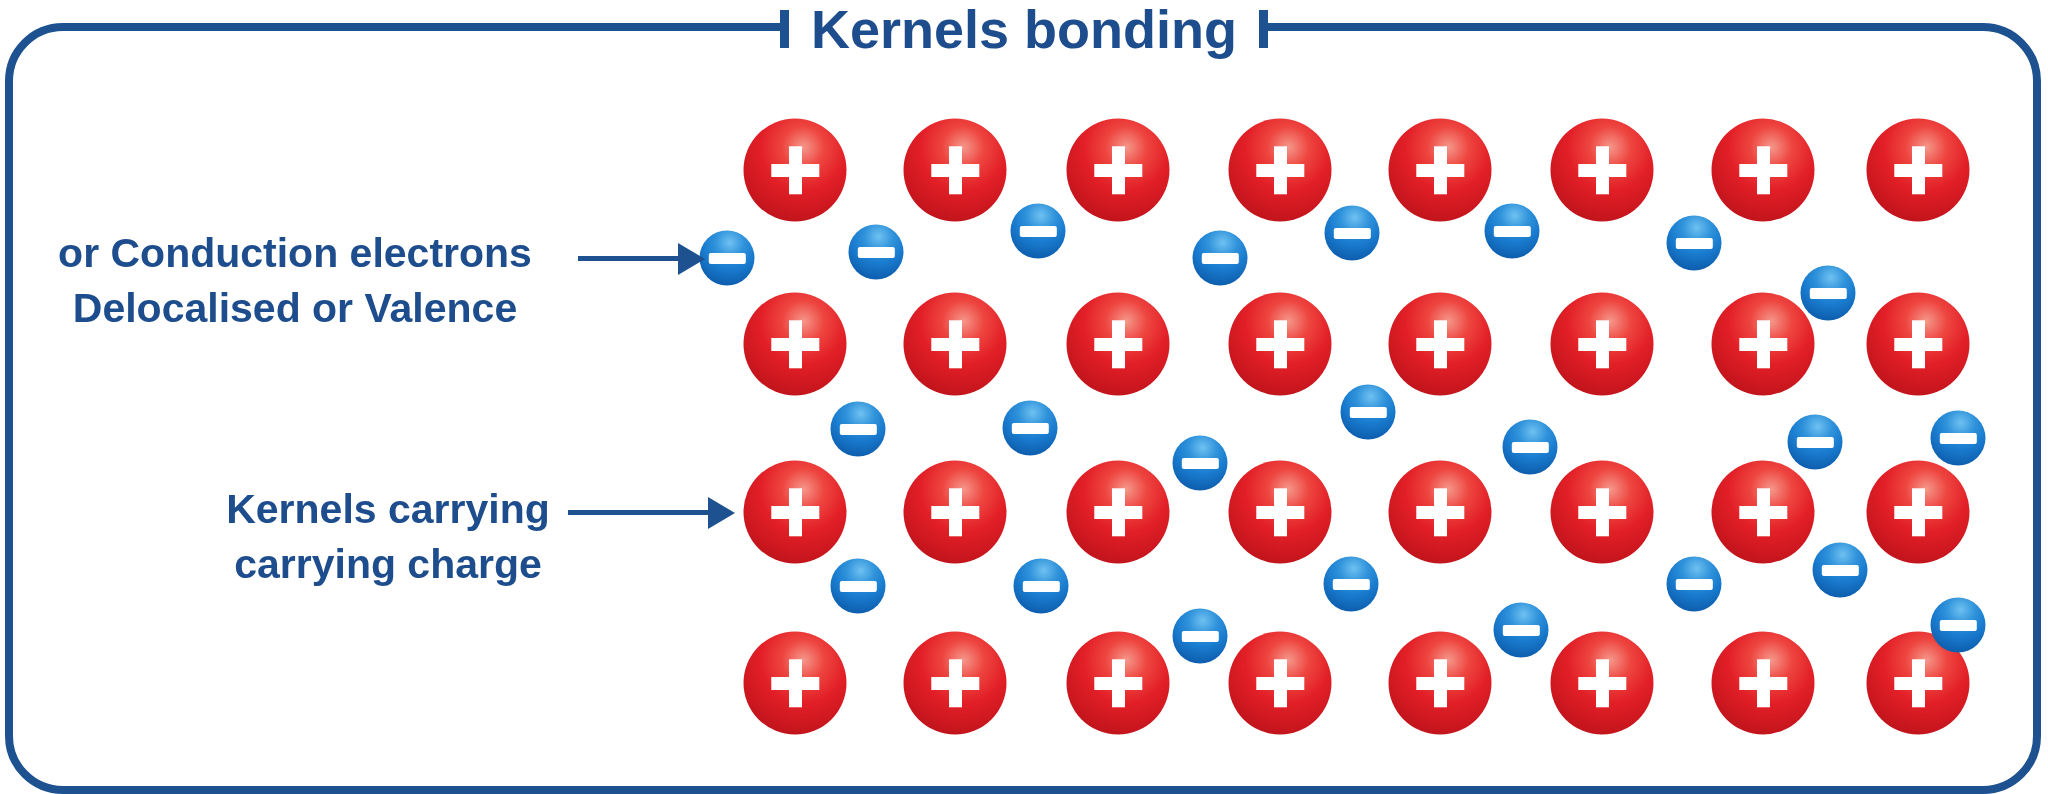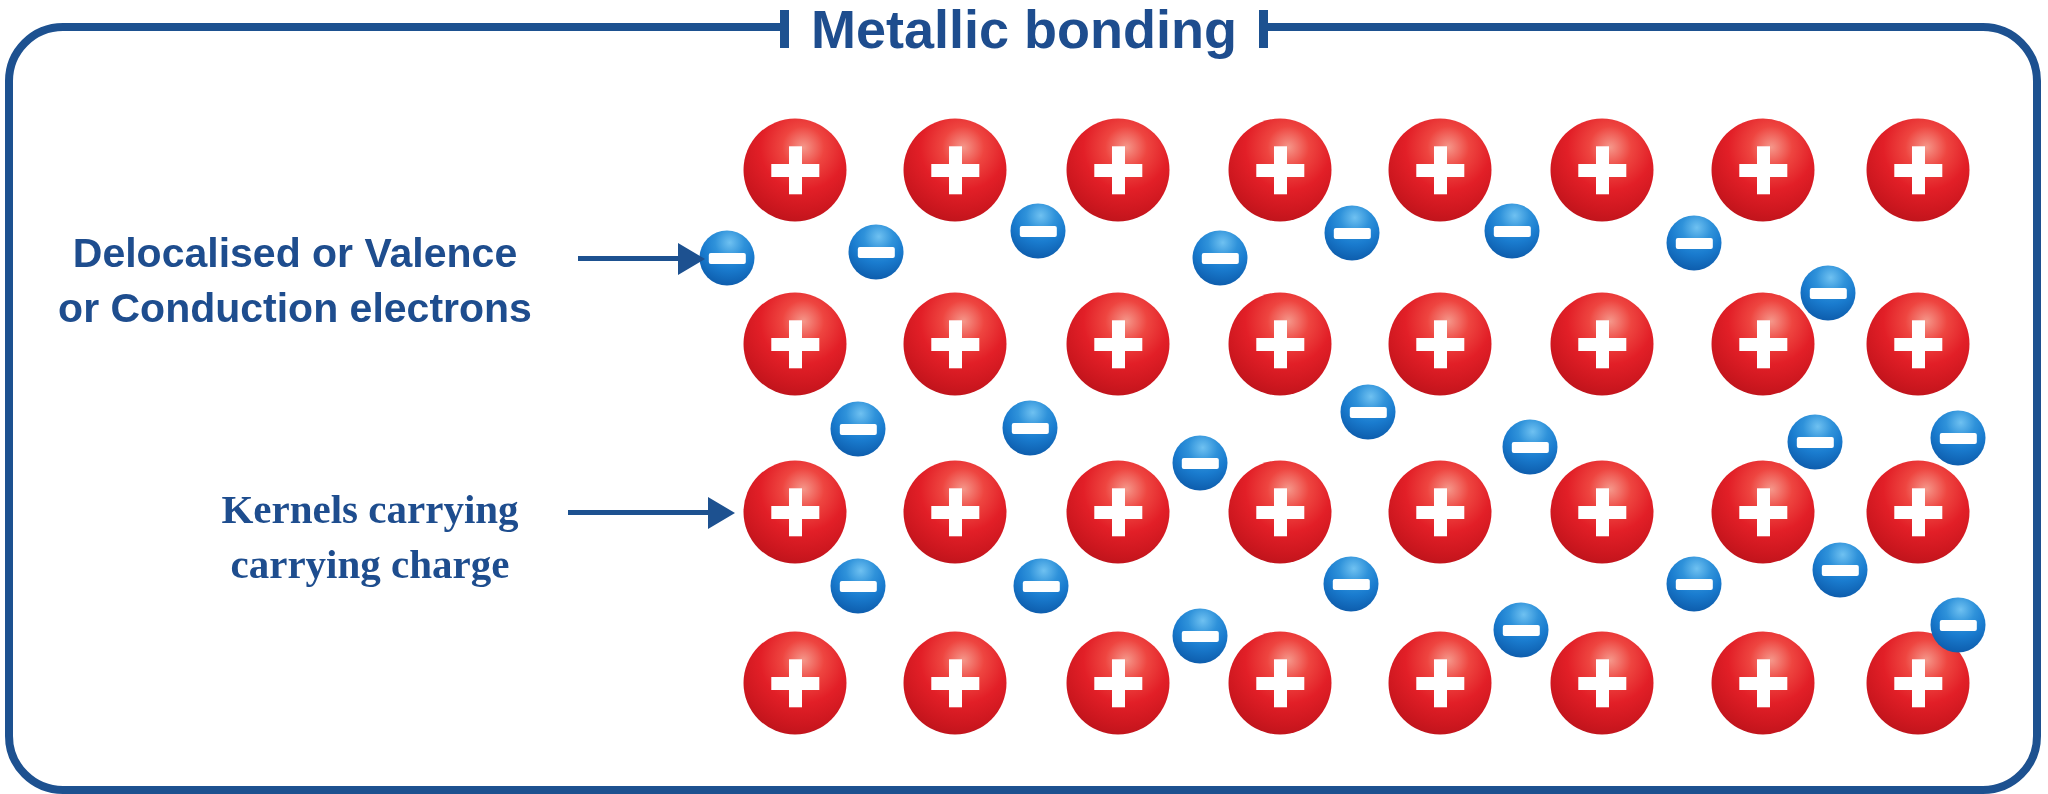--- a/index.html
+++ b/index.html
@@ -36,21 +36,21 @@
     line-height:58px;
   }
   
   .label{
     position:absolute;
     color:#1e4d8e;font-weight:bold;font-size:41px;line-height:55px;
     text-align:center;white-space:nowrap;
     z-index:4;
   }
   .label-electrons{left:10px;top:226px;width:570px;}
-  .label-kernels{left:150px;top:482px;width:440px;font-family:Liberation Serif, serif;}
+  .label-kernels{left:168px;top:482px;width:440px;}
   
   .arrow{
     position:absolute;height:5px;background:#1d5190;z-index:4;
   }
   .arrow::after{
     content:"";position:absolute;right:-27px;top:50%;
     transform:translateY(-50%);
     width:0;height:0;
     border-left:27px solid #1d5190;
     border-top:16px solid transparent;
@@ -89,27 +89,27 @@
 </style>
 </head>
 <body>
 
 <div class="canvas">
 
   <div class="frame"></div>
 
   <div class="title-band">
     <div class="tick"></div>
-    <div class="title-text">Metallic bonding</div>
+    <div class="title-text">Kernels bonding</div>
     <div class="tick"></div>
   </div>
 
   <div class="label label-electrons">
+    <div>or Conduction electrons</div>
     <div>Delocalised or Valence</div>
-    <div>or Conduction electrons</div>
   </div>
   <div class="arrow arrow-electrons"></div>
 
   <div class="label label-kernels">
     <div>Kernels carrying</div>
     <div>carrying charge</div>
   </div>
   <div class="arrow arrow-kernels"></div>
 
   <div class="lattice">

